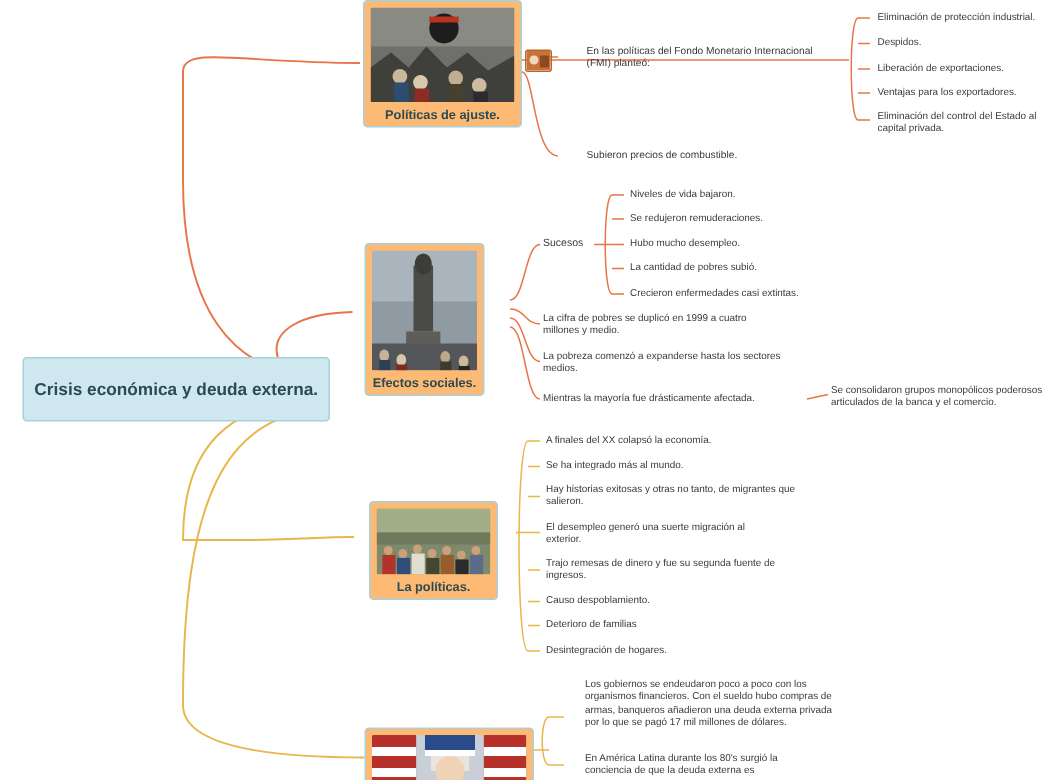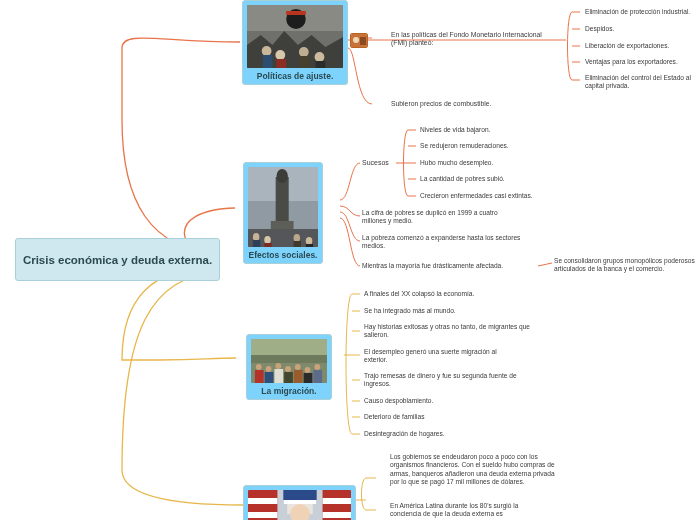--- a/index.html
+++ b/index.html
@@ -15,21 +15,21 @@
   .root{
     position:absolute;left:15px;top:238px;width:205px;height:43px;
     background:#cfe8ef;border:1px solid #a9cfd9;border-radius:3px;
     display:flex;align-items:center;justify-content:center;text-align:center;
     color:#2b4a52;font-size:11.5px;font-weight:bold;line-height:14px;
     padding:0 6px;box-sizing:border-box;
   }
 
   
   .imgnode{
-    position:absolute;background:#7dd3fc;border:1px solid #a9cfd9;border-radius:3px;
+    position:absolute;background:#fdba74;border:1px solid #a9cfd9;border-radius:3px;
     box-sizing:border-box;padding:4px 4px 2px 4px;
   }
   .imgnode .thumb{width:100%;height:auto;display:block;border-radius:1px;overflow:hidden;}
   .imgnode .cap{
     text-align:center;color:#2b4a52;font-size:8.5px;font-weight:bold;
     padding:3px 0 1px 0;line-height:10px;
   }
 
   
   .leaf{
@@ -186,21 +186,21 @@
           <rect x="4" y="31" width="9" height="13" fill="#b3332a"></rect>
           <rect x="14" y="33" width="9" height="11" fill="#2f4f7a"></rect>
           <rect x="24" y="30" width="9" height="14" fill="#e0ddd3"></rect>
           <rect x="34" y="33" width="9" height="11" fill="#44472f"></rect>
           <rect x="44" y="31" width="9" height="13" fill="#9a5c2c"></rect>
           <rect x="54" y="34" width="9" height="10" fill="#2b2b2b"></rect>
           <rect x="64" y="31" width="9" height="13" fill="#5d6b8a"></rect>
         </g>
       </svg>
     </div>
-    <div class="cap">La migración.</div>
+    <div class="cap">La políticas.</div>
   </div>
 
   <div class="leaf" style="left:364px;top:290px;width:160px;">A finales del XX colapsó la economía.</div>
   <div class="leaf" style="left:364px;top:307px;width:160px;">Se ha integrado más al mundo.</div>
   <div class="leaf" style="left:364px;top:323px;width:178px;">Hay historias exitosas y otras no tanto, de migrantes que salieron.</div>
   <div class="leaf" style="left:364px;top:348px;width:150px;">El desempleo generó una suerte migración al exterior.</div>
   <div class="leaf" style="left:364px;top:372px;width:175px;">Trajo remesas de dinero y fue su segunda fuente de ingresos.</div>
   <div class="leaf" style="left:364px;top:397px;width:160px;">Causo despoblamiento.</div>
   <div class="leaf" style="left:364px;top:413px;width:160px;">Deterioro de familias</div>
   <div class="leaf" style="left:364px;top:430px;width:160px;">Desintegración de hogares.</div>

